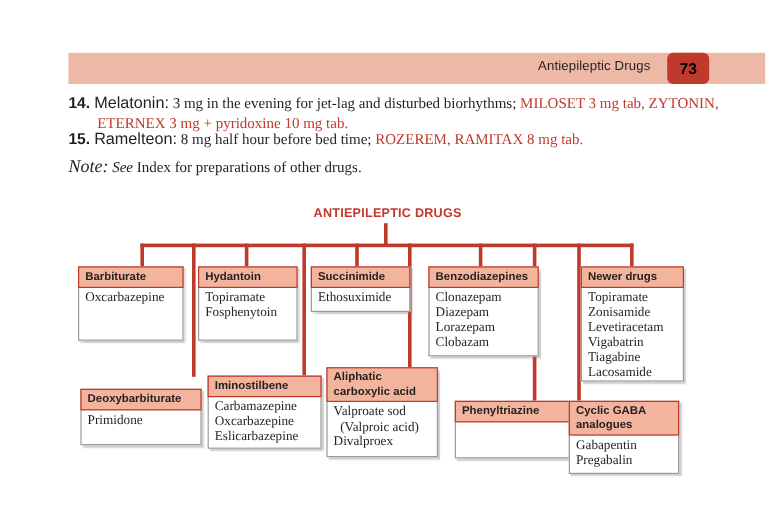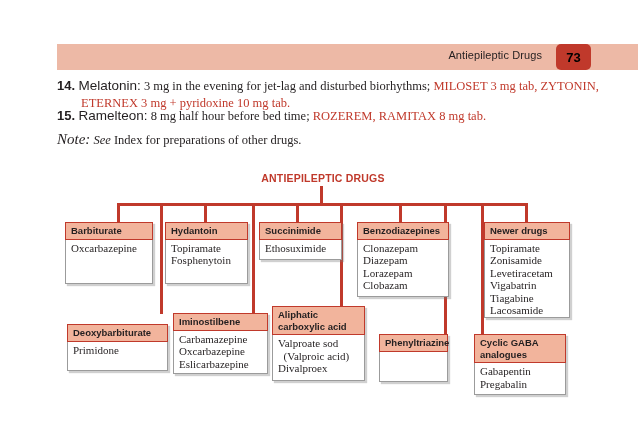--- a/index.html
+++ b/index.html
@@ -254,21 +254,21 @@
     <div class="node" style="left:272px; top:306px; width:93px; height:75px;">
       <div class="node-head" style="white-space:pre;">Aliphatic
 carboxylic acid</div>
       <div class="node-body">
         <div>Valproate sod</div>
         <div>  (Valproic acid)</div>
         <div>Divalproex</div>
       </div>
     </div>
 
-    <div class="node" style="left:379px; top:334px; width:69px; height:48px;">
+    <div class="node" style="left:379px; top:334px; width:96px; height:48px;">
       <div class="node-head">Phenyltriazine</div>
     </div>
 
     <div class="node" style="left:474px; top:334px; width:92px; height:61px;">
       <div class="node-head" style="white-space:pre;">Cyclic GABA
 analogues</div>
       <div class="node-body">
         <div>Gabapentin</div>
         <div>Pregabalin</div>
       </div>

